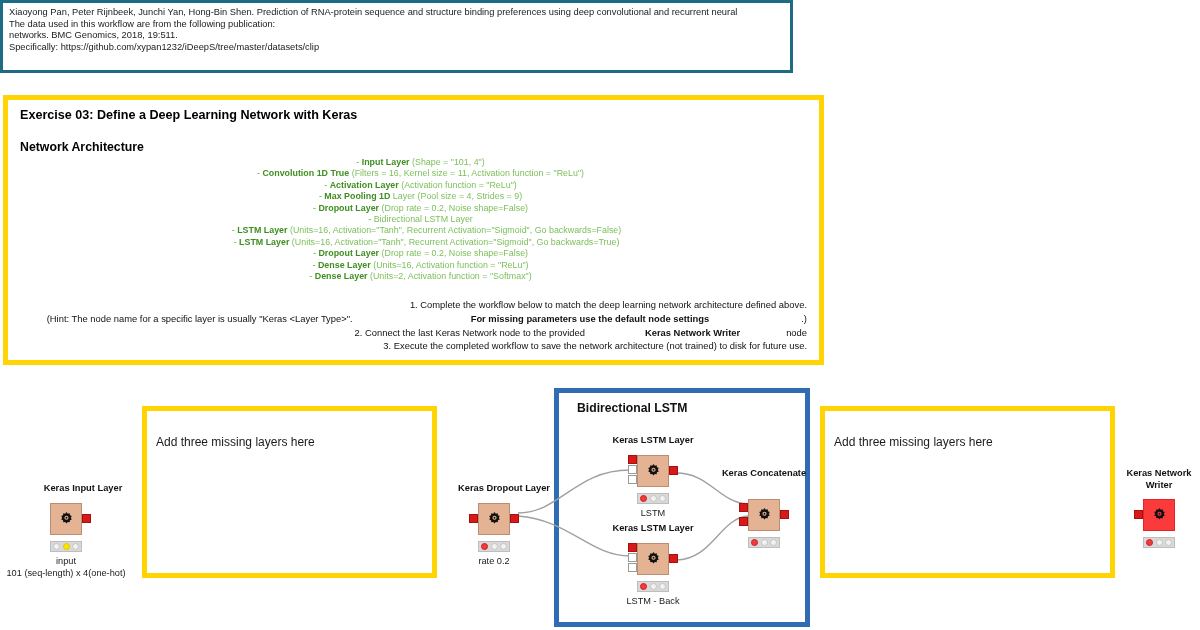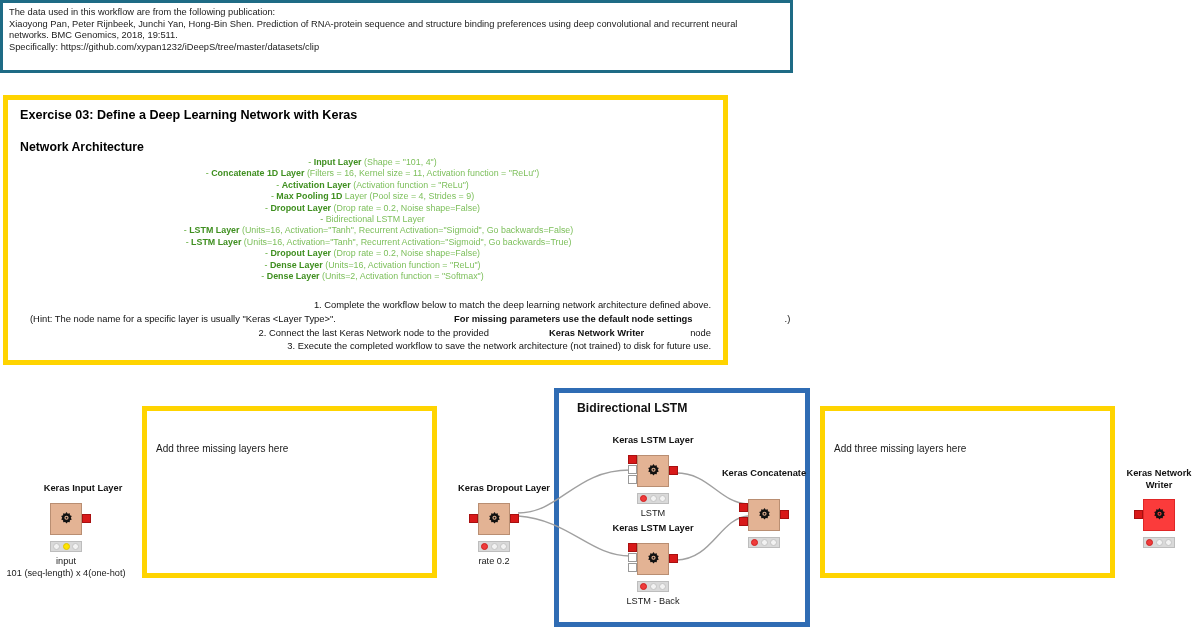--- a/index.html
+++ b/index.html
@@ -20,21 +20,21 @@
     background:#ffffff;
     box-sizing:border-box;
     padding:4px 6px 0 6px;
   }
   #citation-box .line{
     font-size:9.3px;line-height:11.6px;color:#1a1a1a;white-space:nowrap;
   }
 
   
   #exercise-box{
-    left:3px;top:95px;width:725px;height:270px;
+    left:3px;top:95px;width:821px;height:270px;
     border:5px solid #ffd400;
     background:#ffffff;
     box-sizing:border-box;
     padding:8px 12px;
   }
   #exercise-title{
     font-size:12.6px;font-weight:bold;color:#000;margin:0 0 18px 0;
   }
   #arch-title{
     font-size:12.3px;font-weight:bold;color:#000;margin:0 0 3px 0;
@@ -57,21 +57,21 @@
   .gap-lg{display:inline-block;width:118px;}
   .gap-md{display:inline-block;width:92px;}
   .gap-sm{display:inline-block;width:60px;}
   .gap-xs{display:inline-block;width:46px;}
 
   
   .placeholder-box{
     border:5px solid #ffd400;background:#ffffff;box-sizing:border-box;
   }
   .placeholder-box .ph-text{
-    font-size:10px;color:#1a1a1a;padding:32px 0 0 9px;
+    font-size:12px;color:#1a1a1a;padding:24px 0 0 9px;
   }
   #placeholder-left{left:142px;top:406px;width:295px;height:172px;}
   #placeholder-right{left:820px;top:406px;width:295px;height:172px;}
 
   
   #bidir-container{
     left:554px;top:388px;width:256px;height:239px;
     border:5px solid #2f6cb4;background:#ffffff;box-sizing:border-box;
   }
   #bidir-title{
@@ -116,39 +116,39 @@
   .node .nsub{
     position:absolute;left:50%;transform:translateX(-50%);
     font-size:9.2px;color:#1a1a1a;text-align:center;white-space:nowrap;
     line-height:12px;
   }
 </style>
 </head>
 <body>
 
 <div class="abs" id="citation-box">
+  <div class="line">Xiaoyong Pan, Peter Rijnbeek, Junchi Yan, Hong-Bin Shen. Prediction of RNA-protein sequence and structure binding preferences using deep convolutional and recurrent neural</div>
   <div class="line">The data used in this workflow are from the following publication:</div>
-  <div class="line">Xiaoyong Pan, Peter Rijnbeek, Junchi Yan, Hong-Bin Shen. Prediction of RNA-protein sequence and structure binding preferences using deep convolutional and recurrent neural</div>
   <div class="line">networks. BMC Genomics, 2018, 19:511.</div>
   <div class="line">Specifically: https://github.com/xypan1232/iDeepS/tree/master/datasets/clip</div>
 </div>
 
 <div class="abs" id="exercise-box">
   <div id="exercise-title">Exercise 03: Define a Deep Learning Network with Keras</div>
   <div id="arch-title">Network Architecture</div>
 
   <ul class="arch-list">
     <li class="l1">
       <span>-</span>
       <b>Input Layer</b>
       <span class="params">(Shape = "101, 4")</span>
     </li>
     <li class="l1">
       <span>-</span>
-      <b>Concatenate 1D Layer</b>
+      <b>Convolution 1D True</b>
       <span class="params">(Filters = 16, Kernel size = 11, Activation function = "ReLu")</span>
     </li>
     <li class="l1">
       <span>-</span>
       <b>Activation Layer</b>
       <span class="params">(Activation function = "ReLu")</span>
     </li>
     <li class="l1">
       <span>-</span>
       <b>Max Pooling 1D</b>

